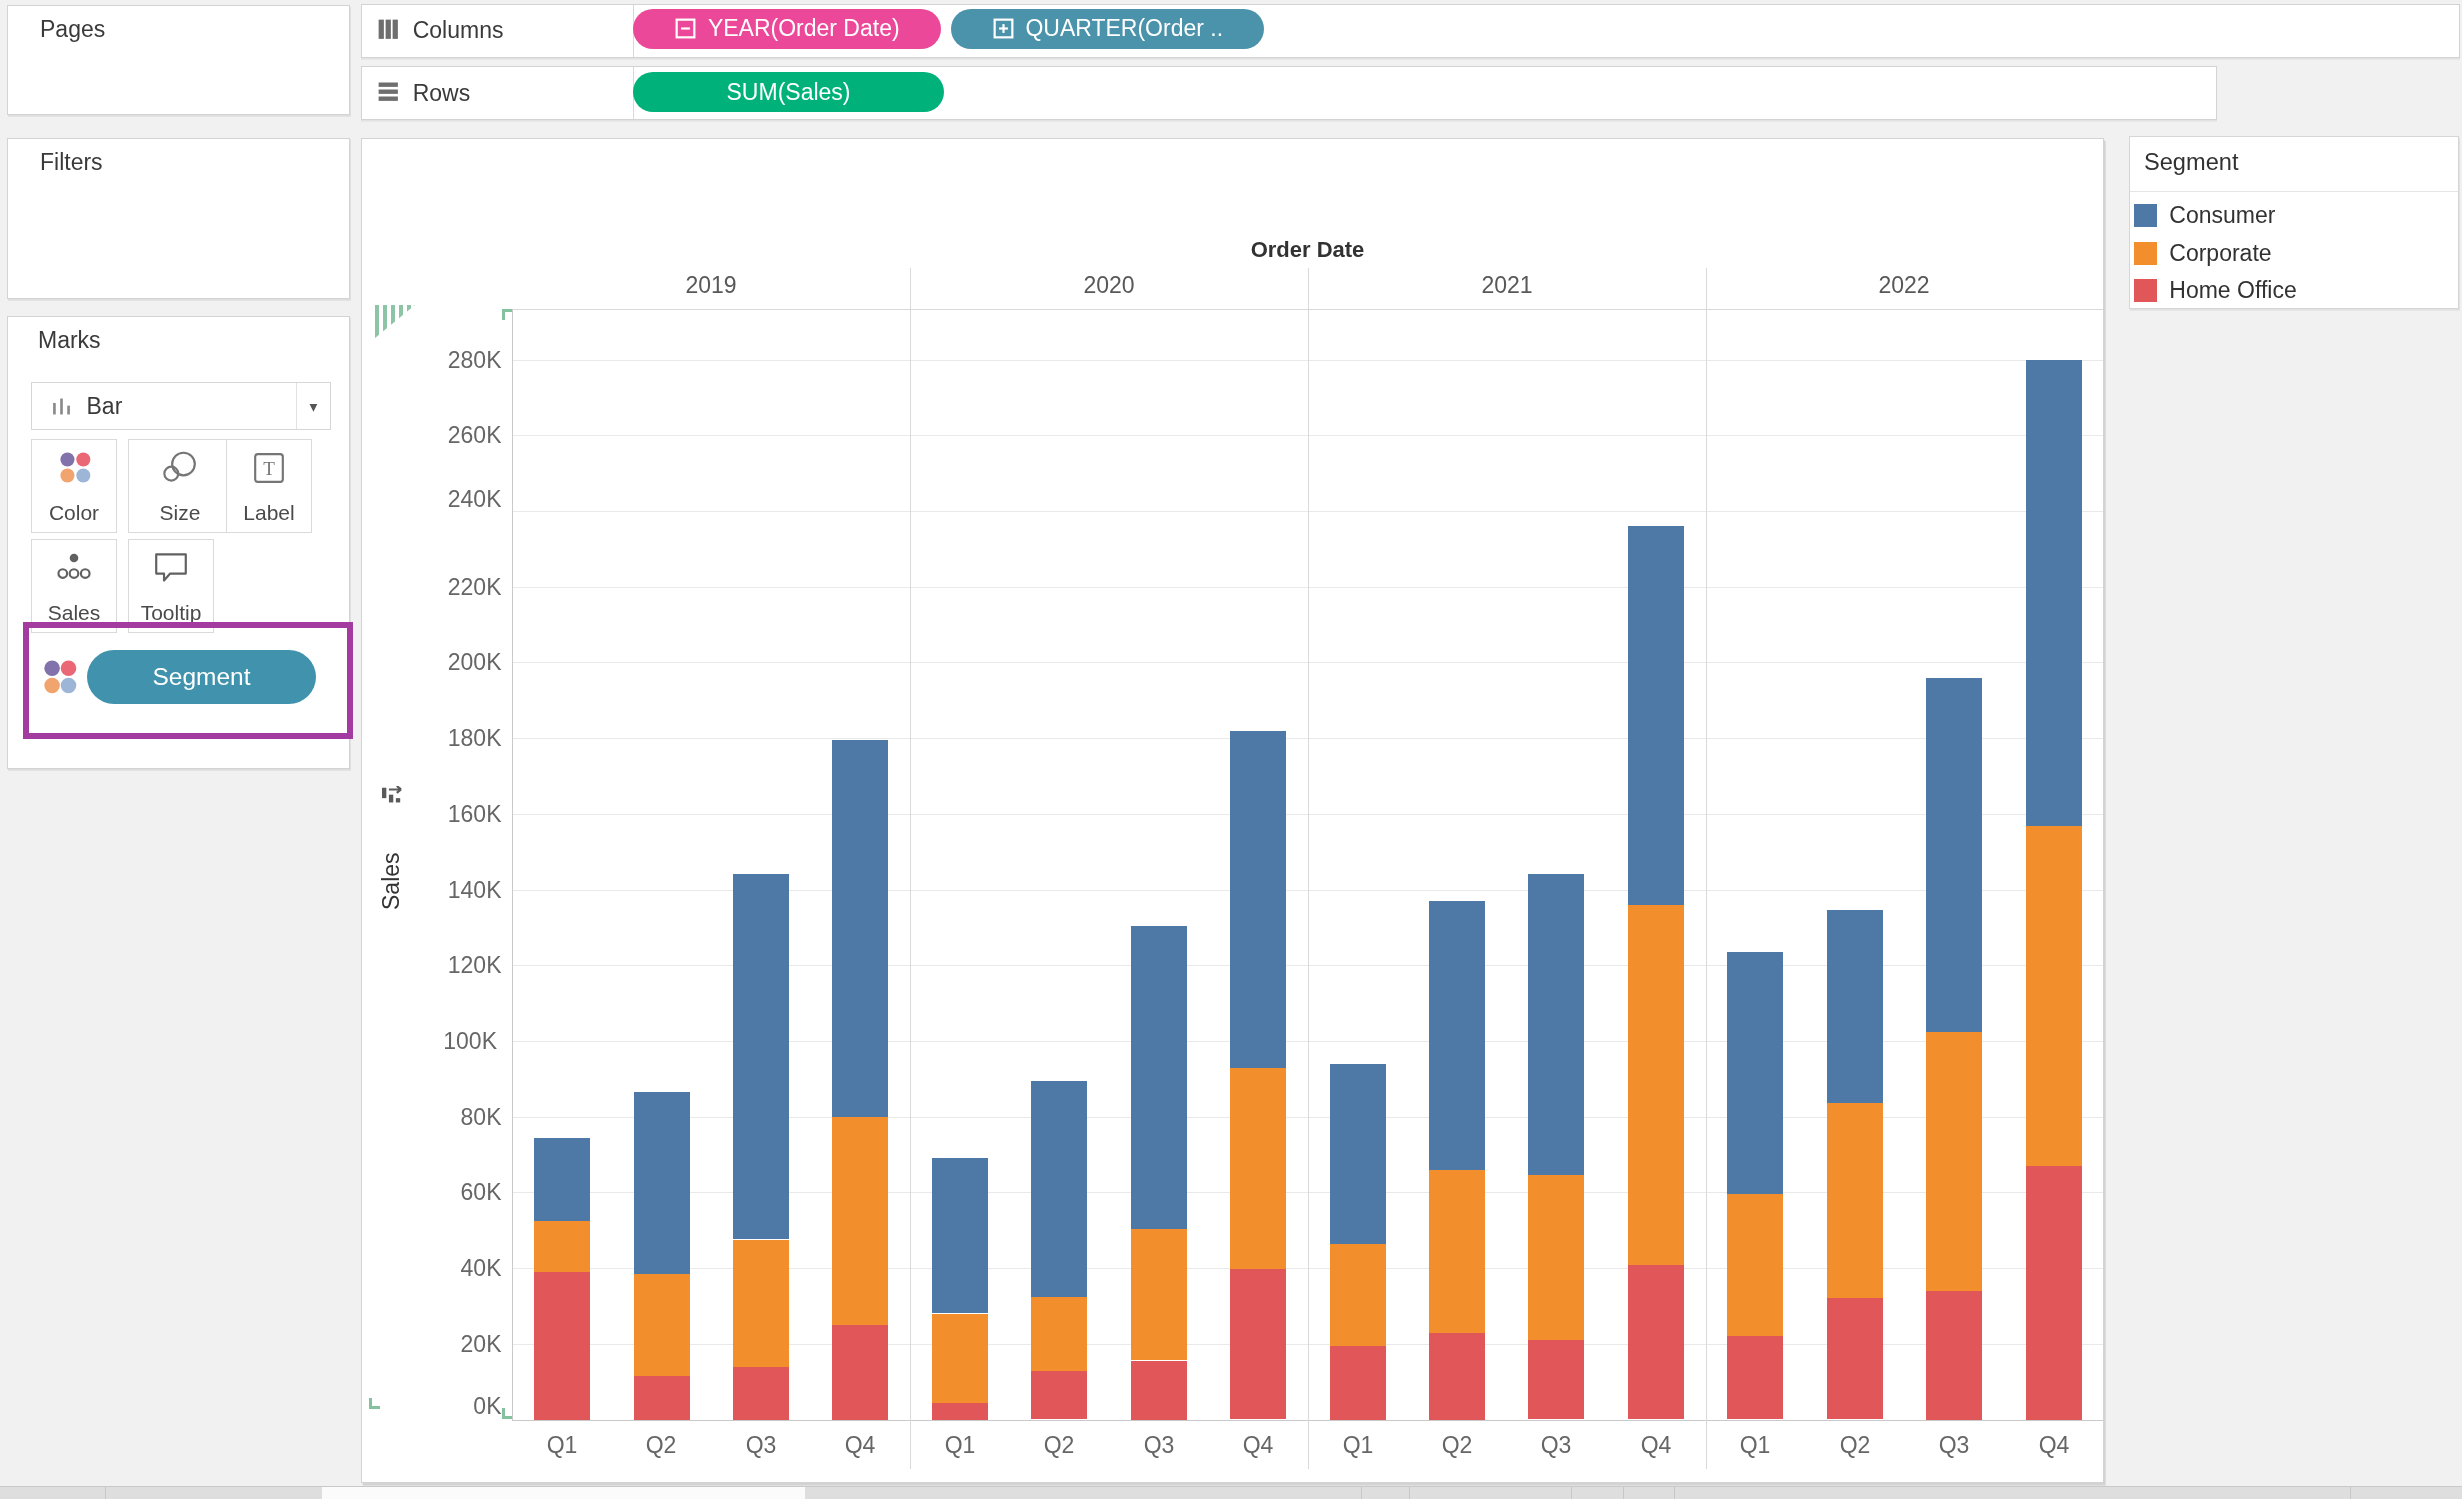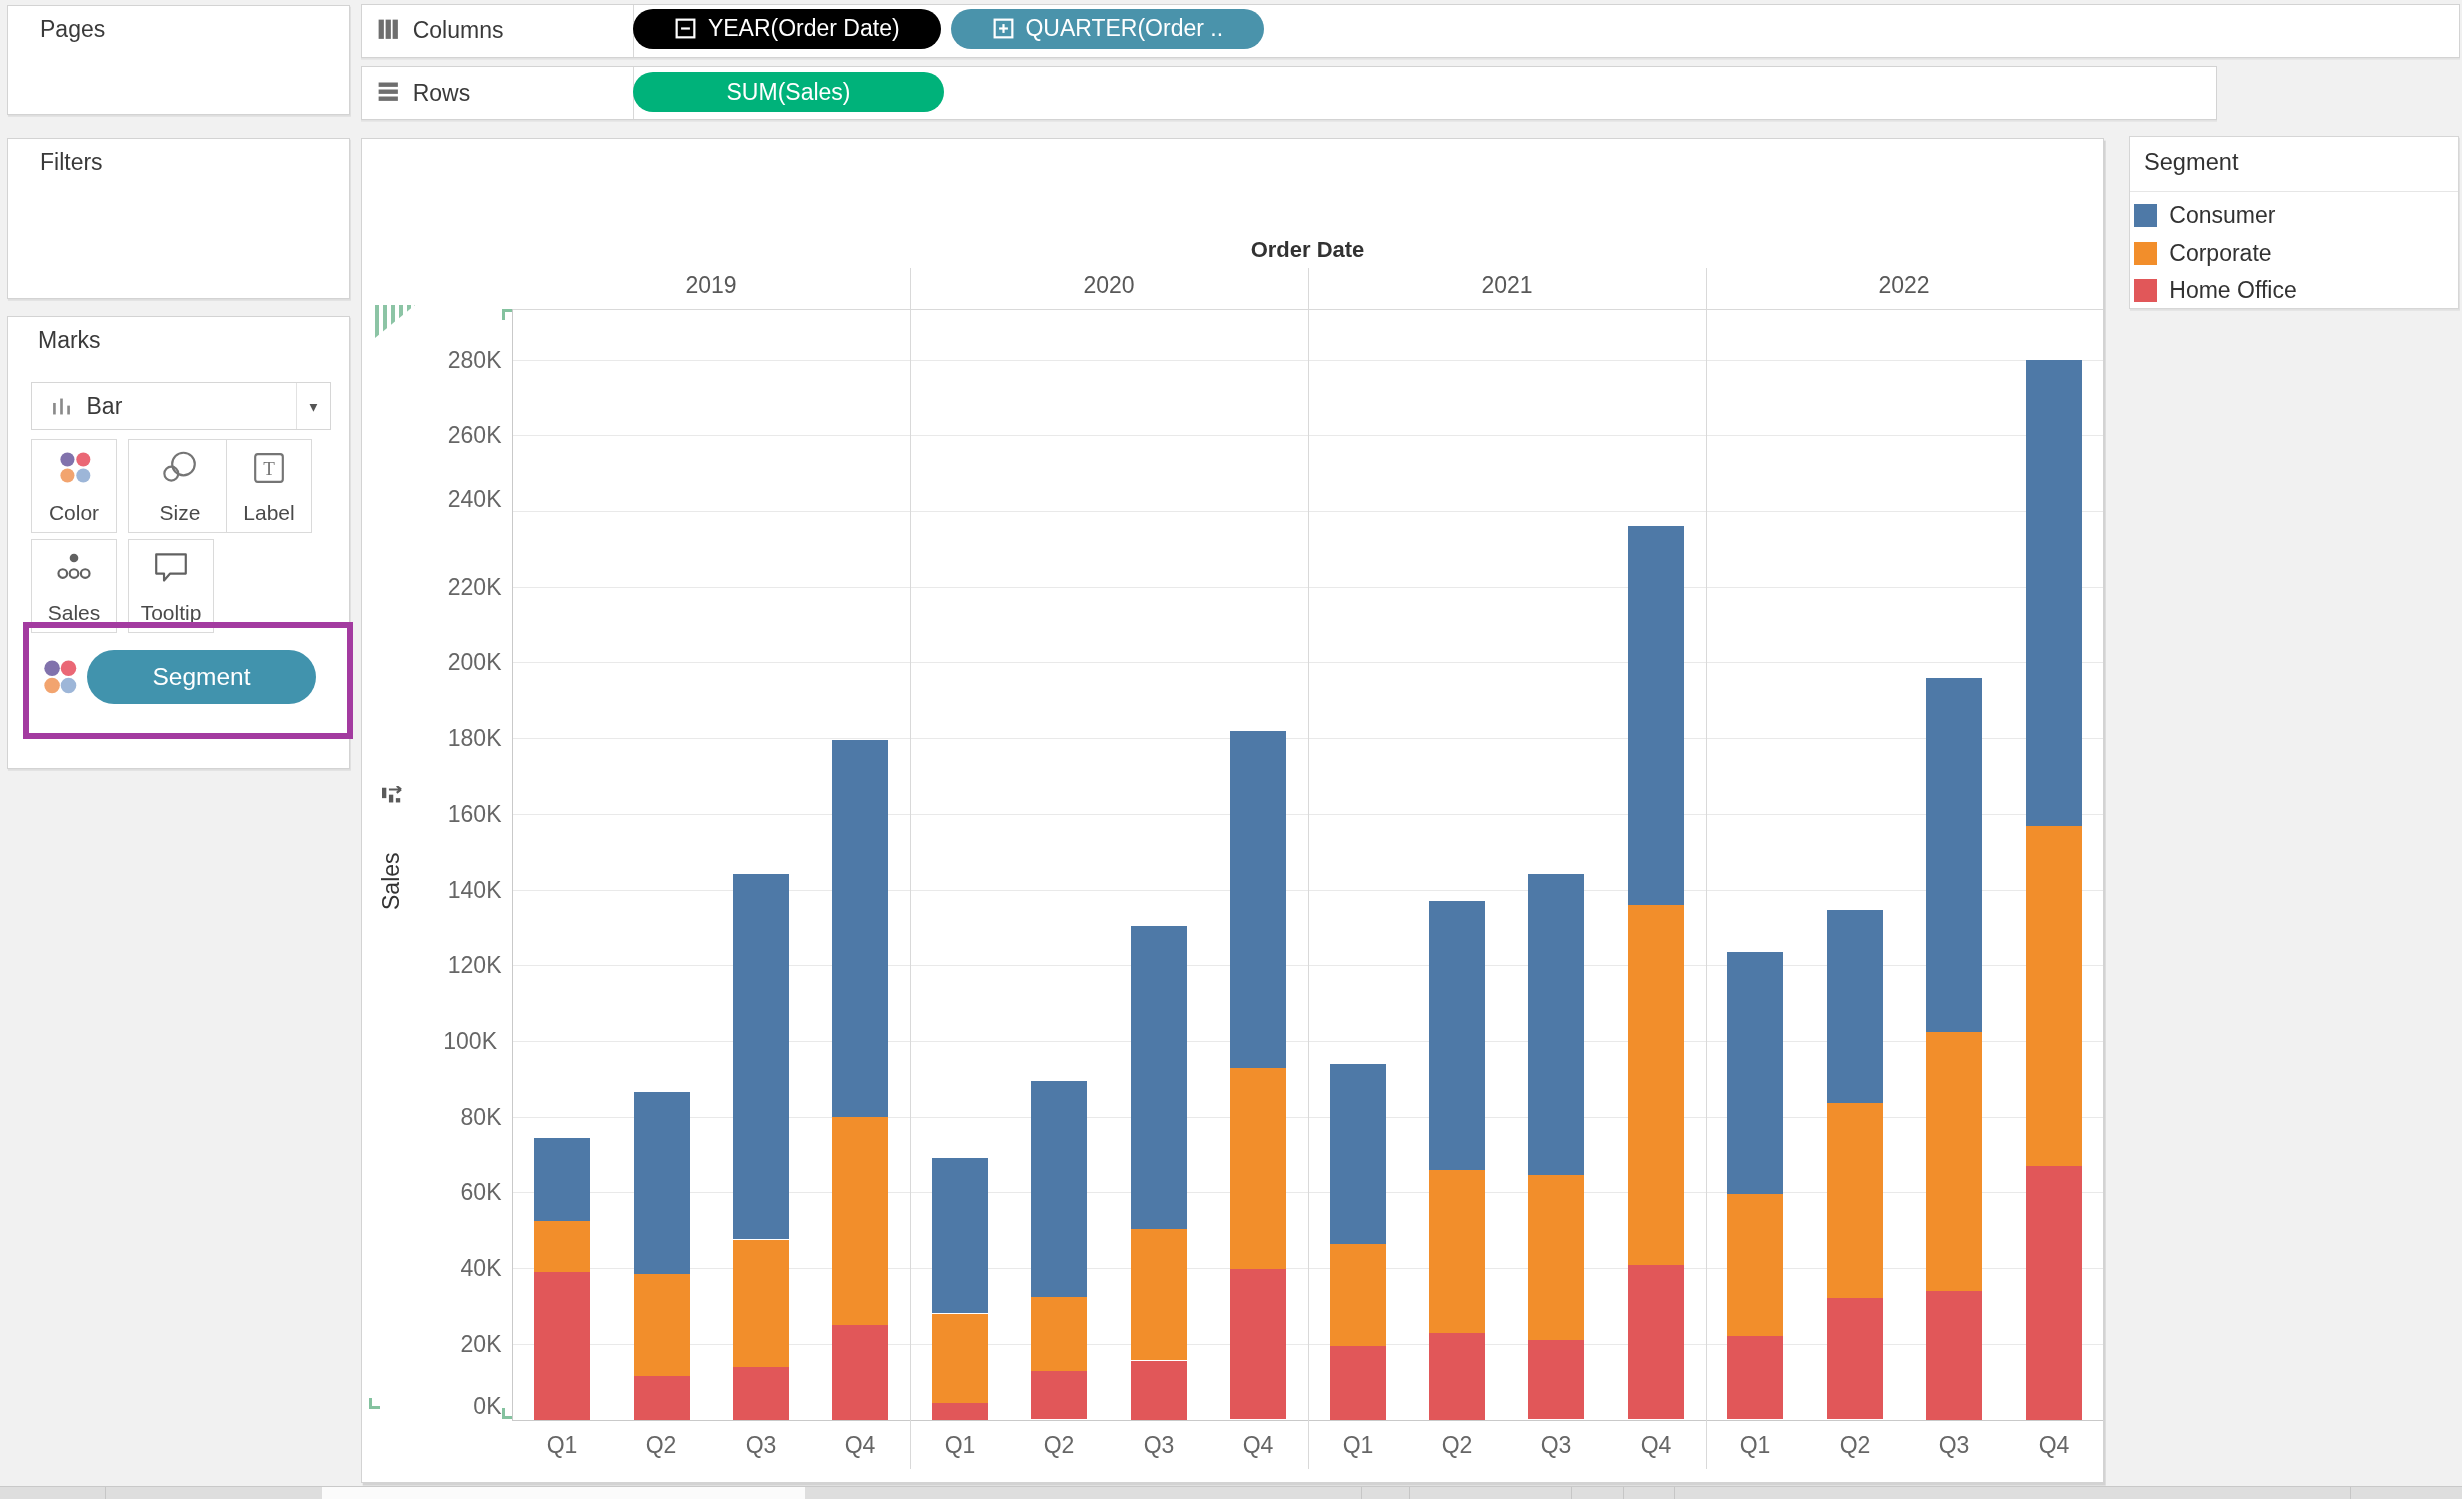--- a/index.html
+++ b/index.html
@@ -152,21 +152,21 @@
           <g fill="#6e6e6e">
             <rect x="3" y="3" width="6" height="22"></rect>
             <rect x="11" y="3" width="6" height="22"></rect>
             <rect x="19" y="3" width="6" height="22"></rect>
           </g>
         </svg>
     </span>
     <span class="shelf-label">Columns</span>
   </div>
 </div>
-<div class="pill" style="left:633px;top:8.7px;width:308px;background:#000000;">
+<div class="pill" style="left:633px;top:8.7px;width:308px;background:#ec4899;">
   <span style="display:inline-flex;">
     <svg width="23" height="23" viewBox="0 0 26 26">
         <rect x="3" y="3" width="20" height="20" fill="none" stroke="#fff" stroke-width="2.5"></rect>
         <line x1="8" y1="13" x2="18" y2="13" stroke="#fff" stroke-width="2.5"></line>
       </svg>
   </span>
   <span>YEAR(Order Date)</span>
 </div>
 <div class="pill" style="left:951px;top:8.7px;width:313px;background:#4a93ab;">
   <span style="display:inline-flex;">

